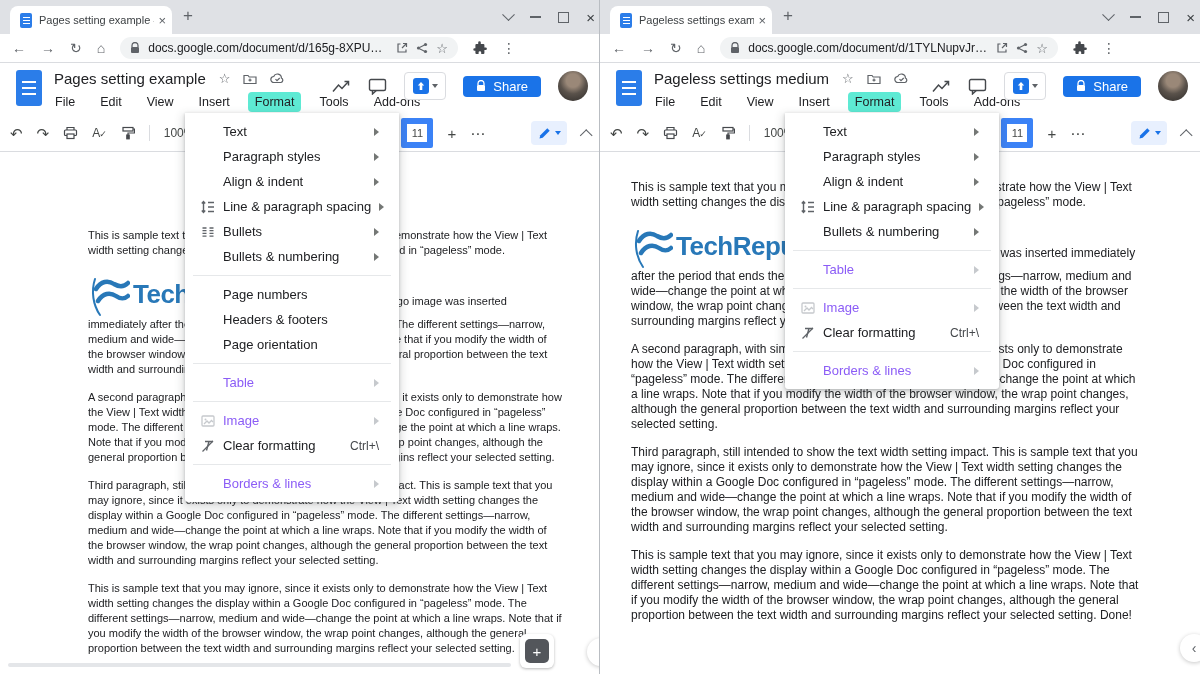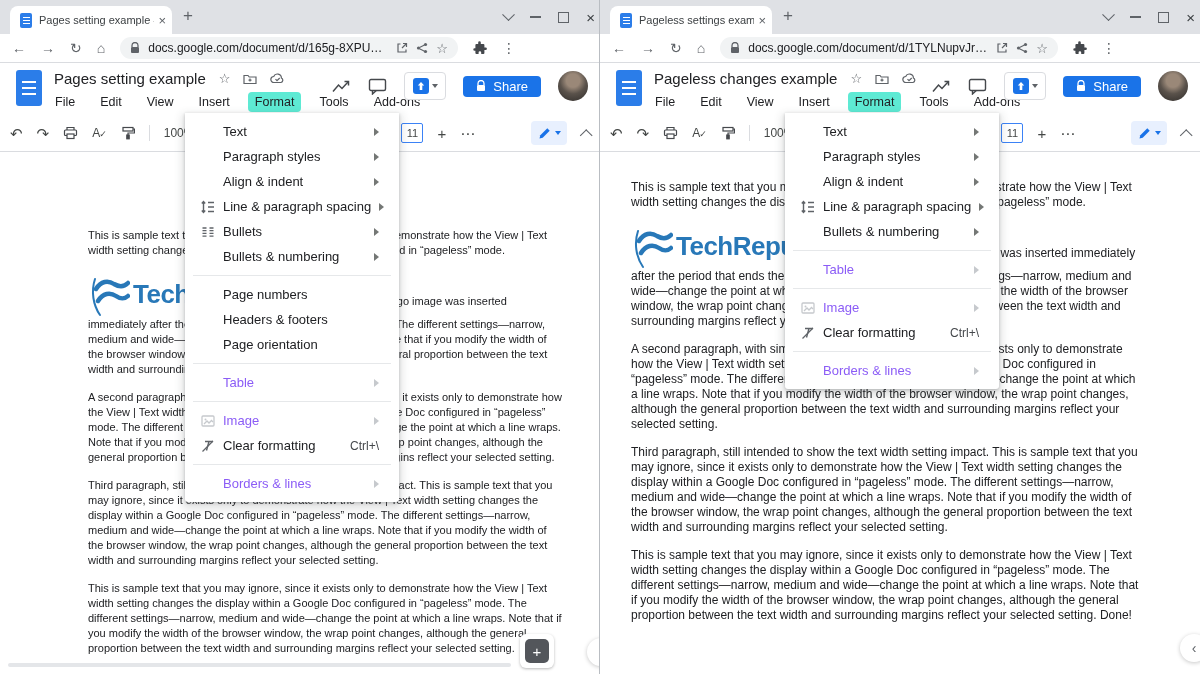--- a/index.html
+++ b/index.html
@@ -58,21 +58,21 @@
 
   
   .docsbar{height:36px;background:#fff;border-bottom:1px solid #dadce0;display:flex;align-items:center;
            padding:0 10px;gap:14px;color:#444746;}
   .tb-ic{font-size:15px;line-height:1;flex:none;display:flex;align-items:center;color:#444746;}
   .tb-sep{width:1px;height:16px;background:#dadce0;flex:none;}
   .zoom-ctl{display:flex;align-items:center;gap:5px;font-size:12px;color:#444746;flex:none;}
   .tri-down{width:0;height:0;border-left:3.5px solid transparent;border-right:3.5px solid transparent;
             border-top:4.5px solid #5f6368;}
   .tb-spacer{width:168px;flex:none;}
-  .fontsize-box{width:20px;height:18px;border:1px solid #3b82f6;border-radius:2px;font-size:11px;
+  .fontsize-box{width:20px;height:18px;border:6px solid #3b82f6;border-radius:2px;font-size:11px;
                 display:flex;align-items:center;justify-content:center;flex:none;}
   .grow{flex:1;}
   .pencil-pill{width:36px;height:24px;background:#e8f0fe;border-radius:4px;display:flex;align-items:center;
                justify-content:center;gap:4px;flex:none;}
   .pencil-pill .tri-down{border-top-color:#1a73e8;}
   .collapse-up{width:8px;height:8px;border-top:1.8px solid #5f6368;border-right:1.8px solid #5f6368;
                transform:rotate(-45deg) translate(-1px,2px);}
   .spell{font-size:12px;display:flex;align-items:flex-end;}
   .spell b{font-weight:normal;font-size:12px;} .spell s{text-decoration:none;font-size:9px;margin-left:-1px;}
 
@@ -443,21 +443,21 @@
     <span class="nav-ic">⋮</span>
   </div>
 
   <div class="docshead">
     <div class="docsicon">
         <i></i>
         <i></i>
         <i></i>
       </div>
     <div class="title-row">
-      <span class="doc-title">Pageless changes example</span>
+      <span class="doc-title">Pageless settings medium</span>
       <span class="star">☆</span>
       <span class="mini-ic">
         <svg width="14" height="12" viewBox="0 0 14 12" fill="none" stroke="#5f6368" stroke-width="1.2">
             <path d="M1 2.5h4l1.2 1.5H13v6.5H1z"></path>
             <path d="M7 5.6v3M5.5 7.1h3"></path>
           </svg>
       </span>
       <span class="mini-ic">
         <svg width="15" height="11" viewBox="0 0 15 11" fill="none" stroke="#5f6368" stroke-width="1.2">
             <path d="M4 9.5a3 3 0 0 1-.3-6A4 4 0 0 1 11.4 5a2.4 2.4 0 0 1-.4 4.5z"></path>

